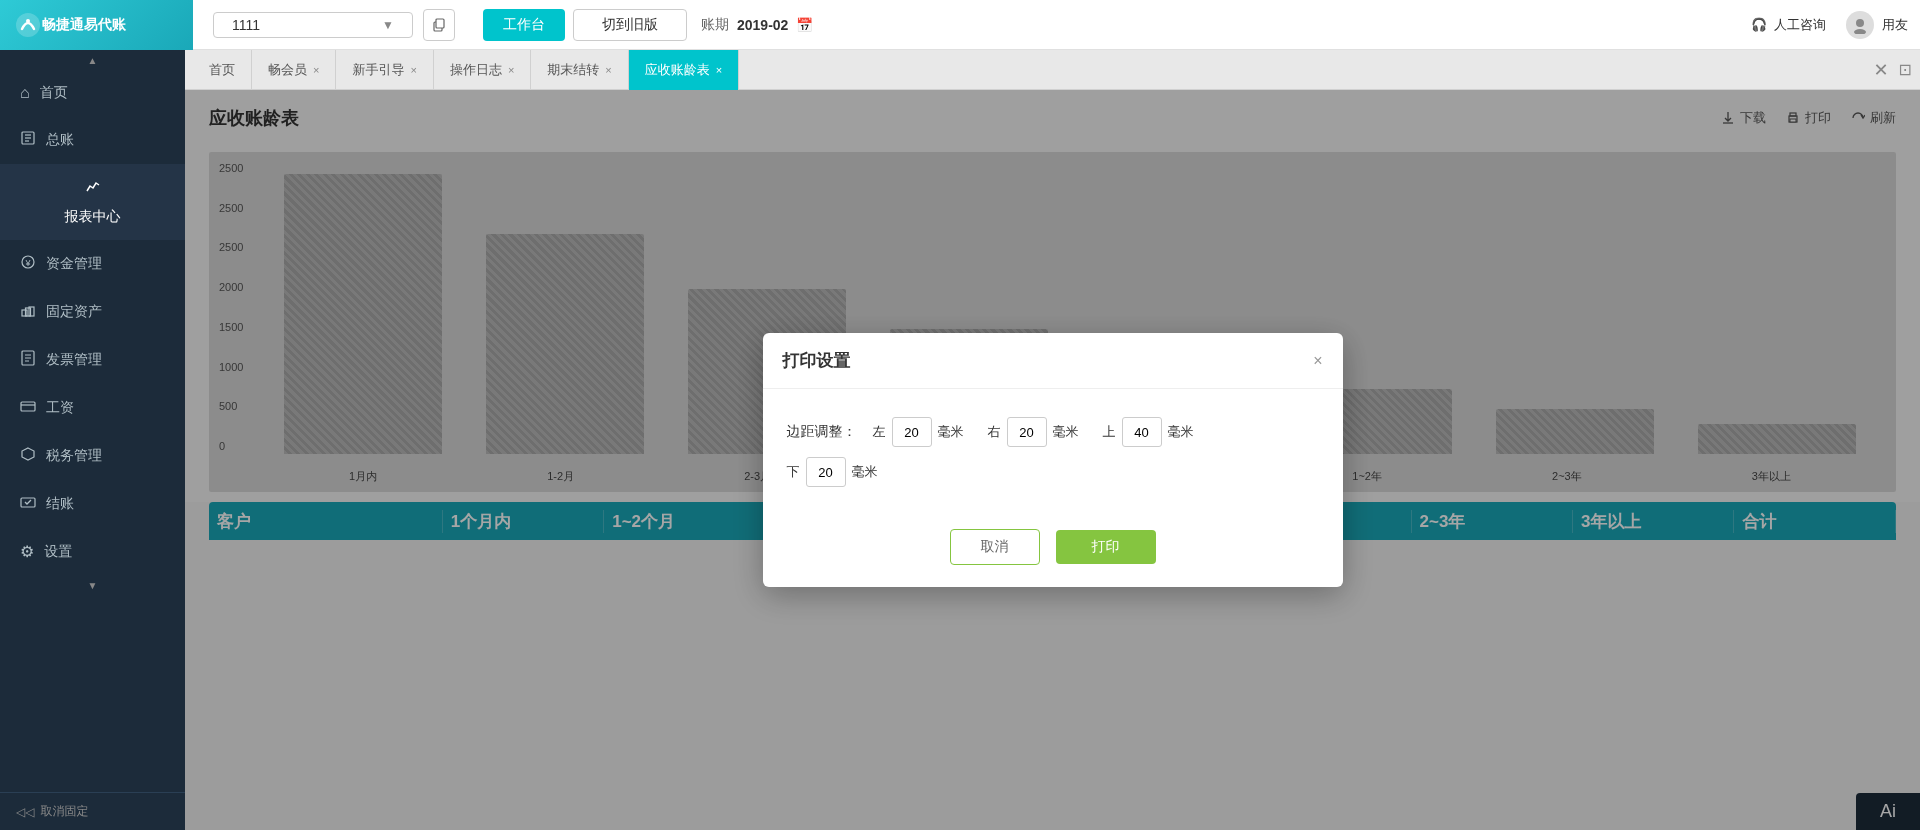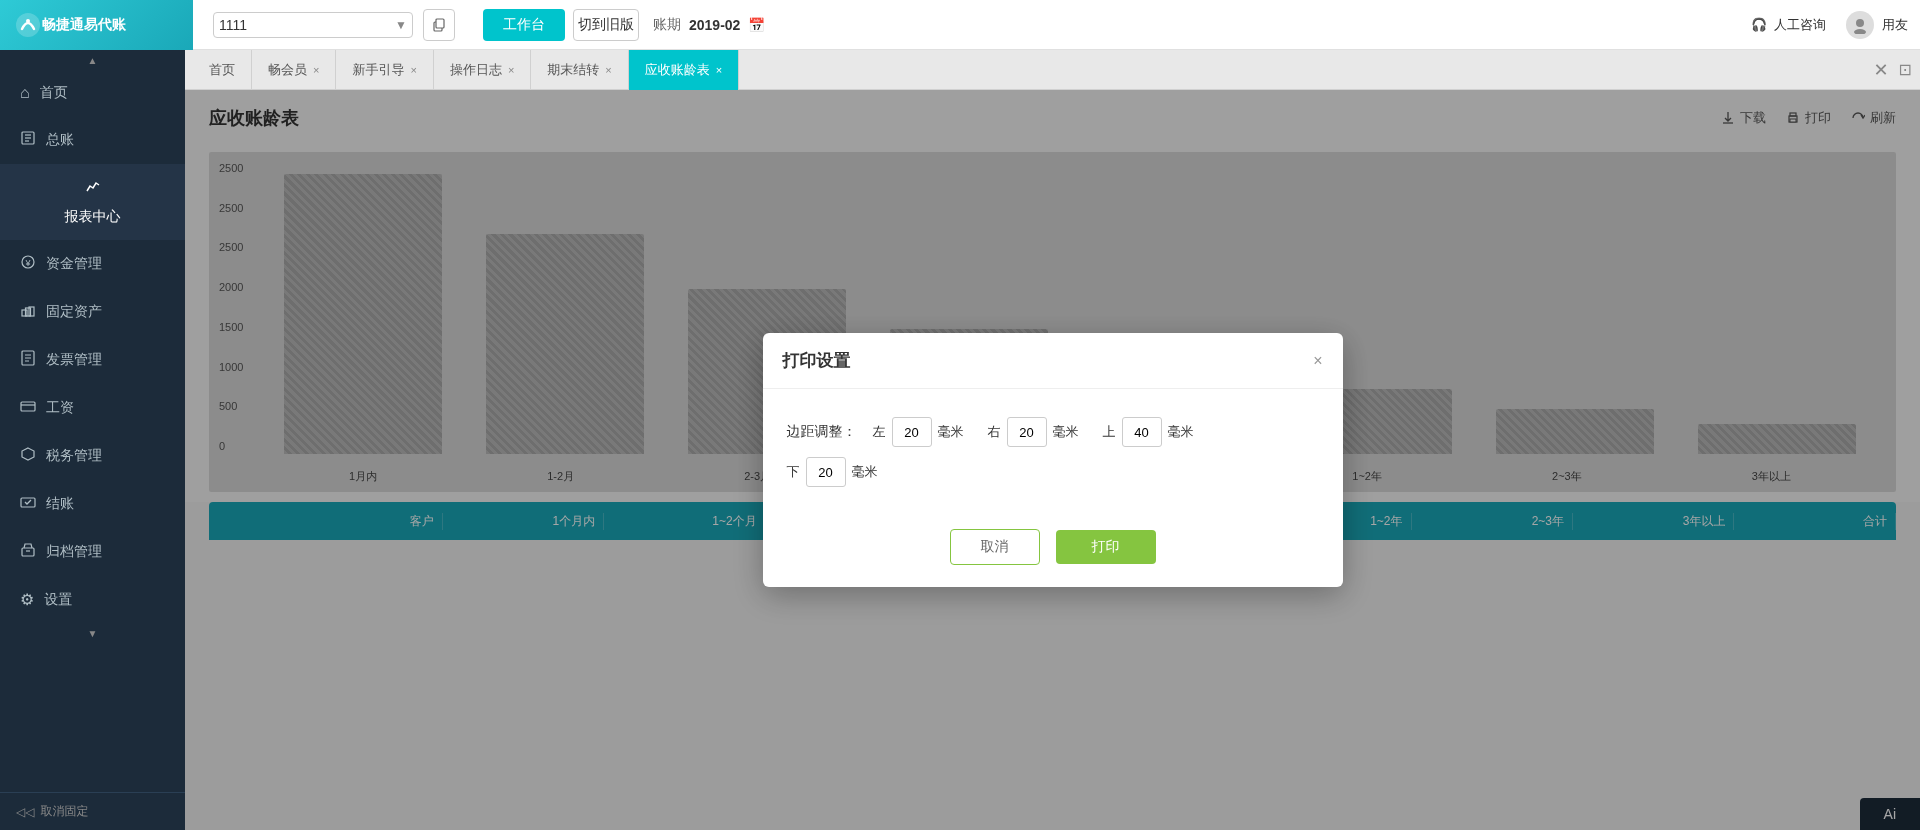--- a/index.html
+++ b/index.html
@@ -31,21 +31,21 @@
     .logo-text {
       color: #fff;
       font-size: 14px;
       font-weight: bold;
     }
     .company-selector {
       display: flex;
       align-items: center;
       gap: 6px;
       margin-left: 20px;
-      padding: 4px 5px;
+      padding: 4px 18px;
       border: 1px solid #ccc;
       border-radius: 4px;
       cursor: pointer;
       min-width: 200px;
     }
     .company-name { font-size: 14px; color: #333; flex: 1; }
     .chevron-down { color: #888; font-size: 12px; }
     .copy-btn {
       margin-left: 10px;
       width: 32px;
@@ -66,21 +66,21 @@
       padding: 7px 20px;
       font-size: 14px;
       cursor: pointer;
     }
     .switch-old-btn {
       margin-left: 8px;
       background: #fff;
       color: #333;
       border: 1px solid #ccc;
       border-radius: 4px;
-      padding: 6px 4px;
+      padding: 6px 28px;
       font-size: 14px;
       cursor: pointer;
     }
     .period-area {
       margin-left: 14px;
       display: flex;
       align-items: center;
       gap: 8px;
       color: #333;
       font-size: 14px;
@@ -264,25 +264,26 @@
       bottom: 0;
       left: 0;
       right: 0;
       height: 38px;
       background: #1aa8b8;
       display: flex;
       align-items: center;
     }
     .table-header-cell {
       flex: 1;
-      text-align: right;
+      text-align: left;
       color: #fff;
-      font-size: 12px;
+      font-size: 17px;
       padding: 0 8px;
       border-right: 1px solid rgba(255,255,255,0.2);
+      font-weight: bold;
     }
     .table-header-cell:first-child { flex: 1.5; }
 
     
     .overlay {
       position: absolute;
       top: 0; left: 0; right: 0; bottom: 0;
       background: rgba(0,0,0,0.35);
       display: flex;
       align-items: center;
@@ -379,21 +380,21 @@
     }
 
     
     .ai-badge {
       position: fixed;
       bottom: 0;
       right: 0;
       background: #1c2b3a;
       color: #fff;
       padding: 8px 24px;
-      font-size: 14px;
+      font-size: 18px;
       border-radius: 4px 0 0 0;
     }
   </style>
 </head>
 <body>
 
 <div class="top-header">
   <div class="logo-area">
     <svg class="logo-icon" viewBox="0 0 28 28" fill="none">
       <circle cx="14" cy="14" r="12" fill="rgba(255,255,255,0.2)"></circle>
@@ -517,30 +518,20 @@
       <span>税务管理</span>
     </div>
     <div class="sidebar-item">
       <span class="si-icon">
         <svg width="16" height="16" viewBox="0 0 16 16" fill="none">
             <rect x="1" y="4" width="14" height="9" rx="1" stroke="#b0bec5" stroke-width="1.2"></rect>
             <polyline points="5,8 7,10 11,6" stroke="#b0bec5" stroke-width="1.3" fill="none"></polyline>
           </svg>
       </span>
       <span>结账</span>
-    </div>
-    <div class="sidebar-item">
-      <span class="si-icon">
-        <svg width="16" height="16" viewBox="0 0 16 16" fill="none">
-            <rect x="2" y="6" width="12" height="8" rx="1" stroke="#b0bec5" stroke-width="1.2"></rect>
-            <path d="M4 6 L5 2 L11 2 L12 6" stroke="#b0bec5" stroke-width="1.2" fill="none"></path>
-            <line x1="6" y1="9" x2="10" y2="9" stroke="#b0bec5" stroke-width="1.2"></line>
-          </svg>
-      </span>
-      <span>归档管理</span>
     </div>
     <div class="sidebar-item">
       <span class="si-icon">⚙</span>
       <span>设置</span>
     </div>
 
     <div class="sidebar-scroll-down">▼</div>
     <div class="sidebar-bottom">
       <span>◁◁</span>
       <span>取消固定</span>

